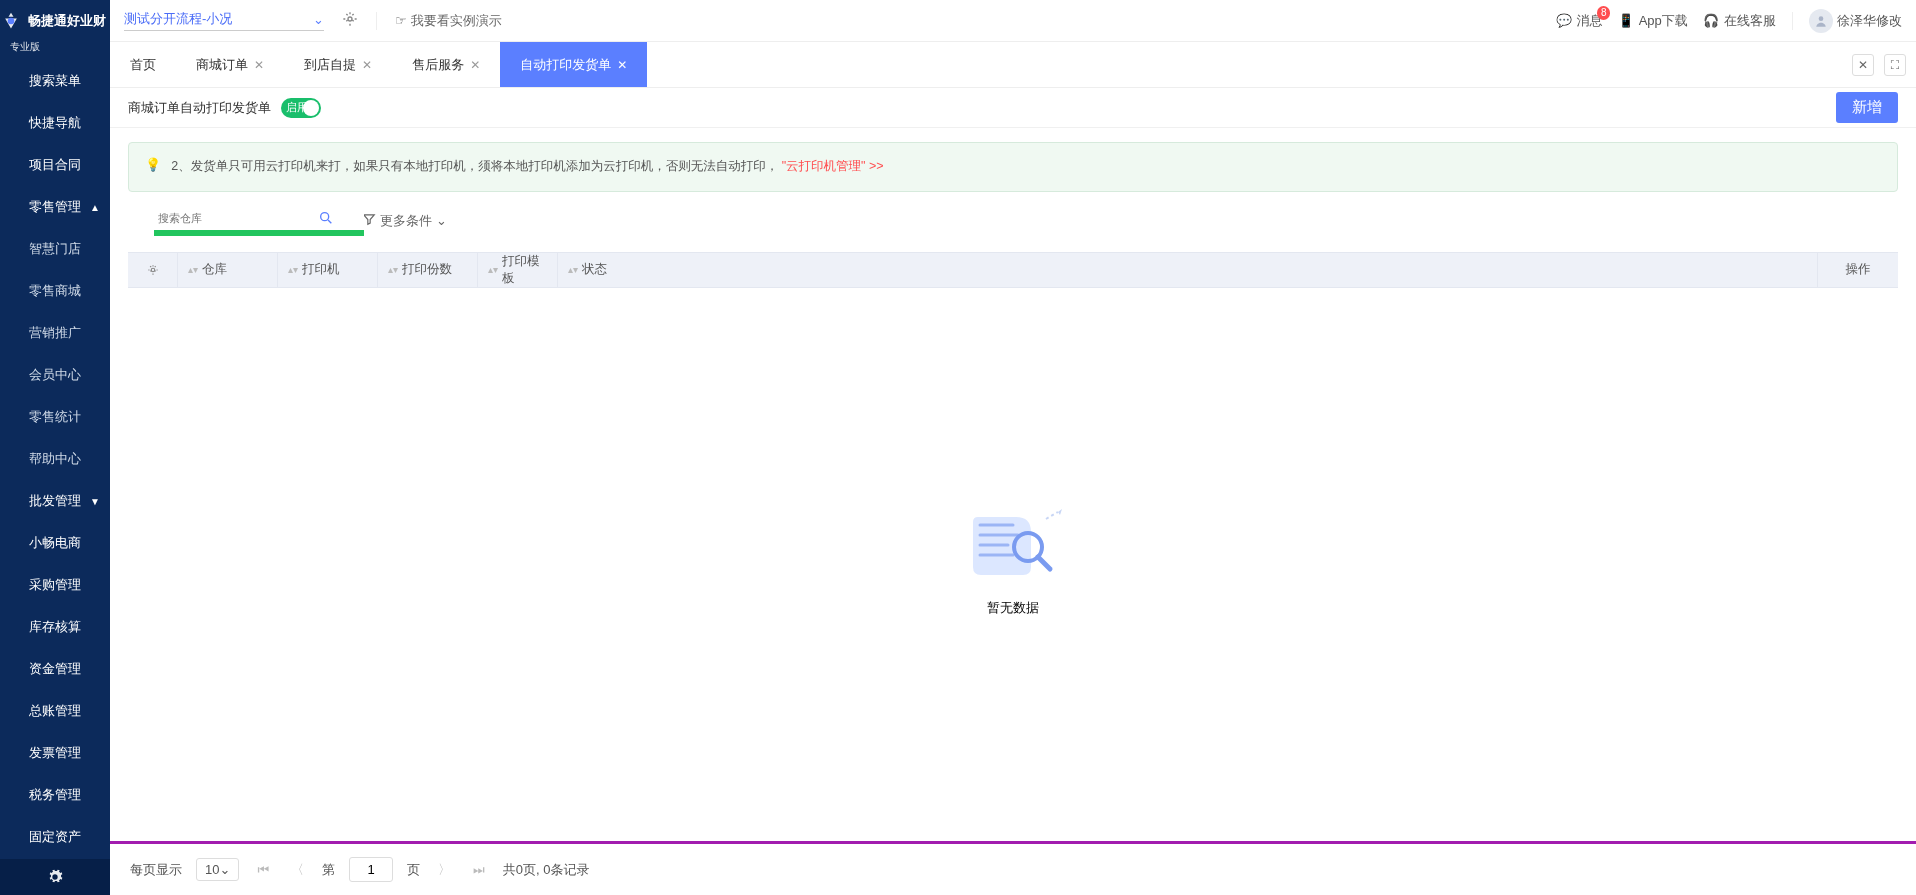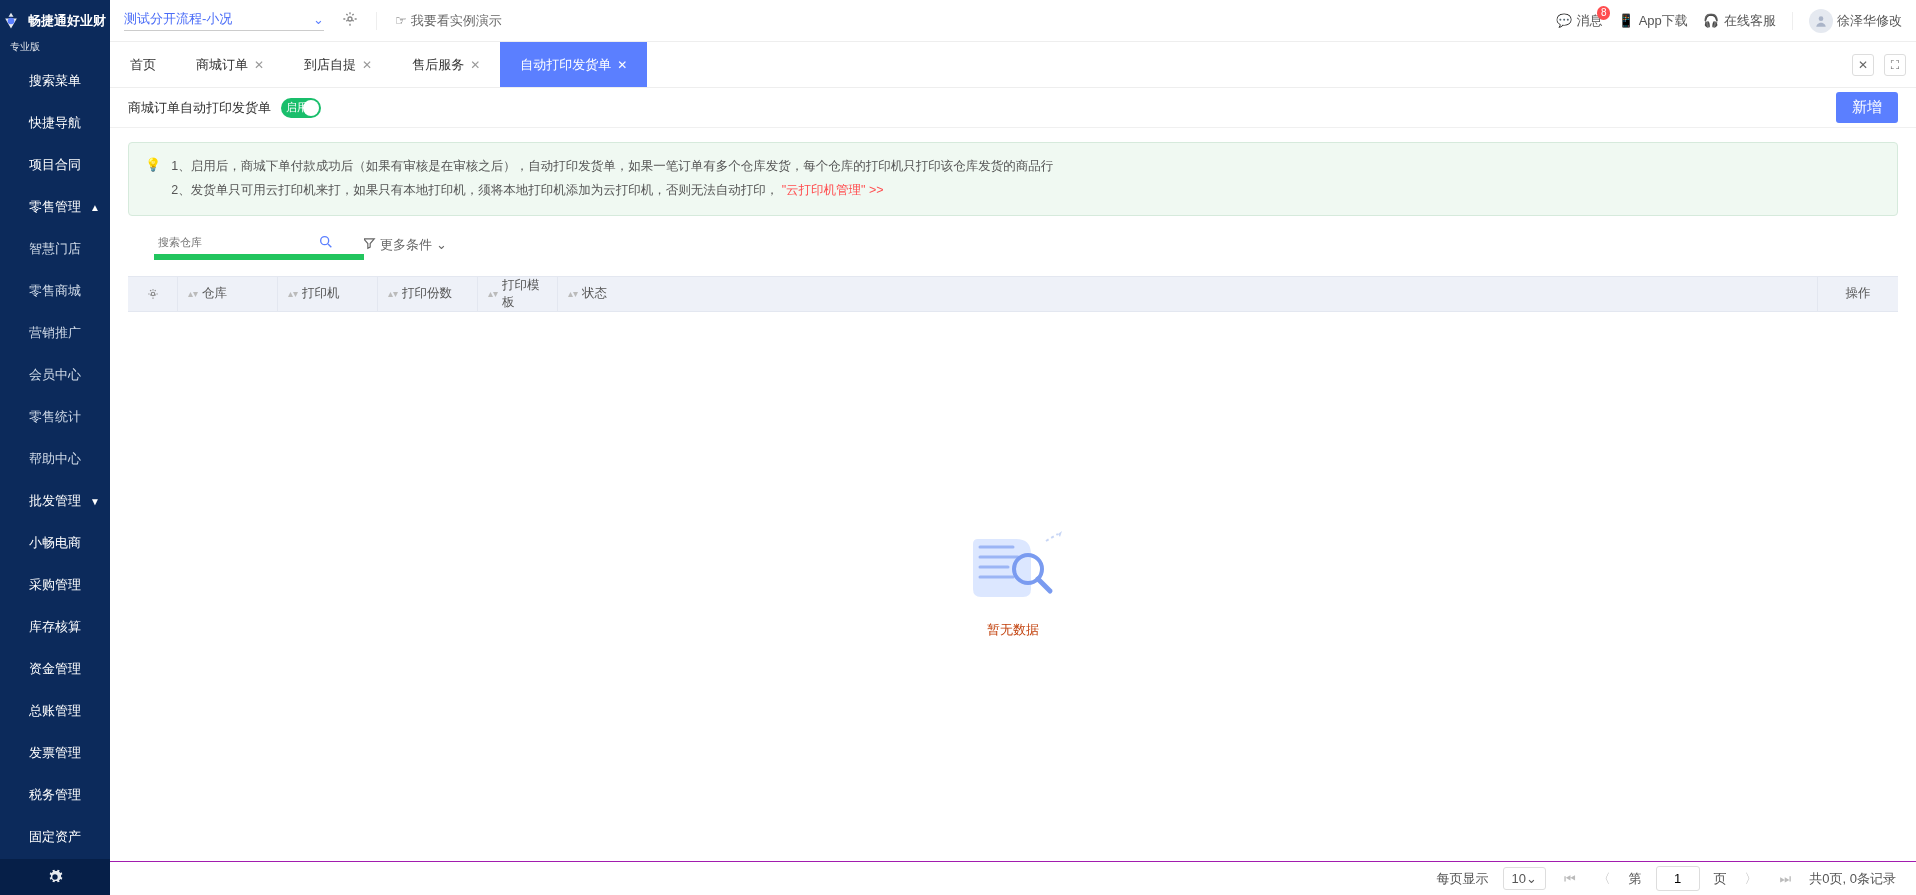--- a/index.html
+++ b/index.html
@@ -64,24 +64,24 @@
 .th:last-child { border-right: none; }
 .th .sort { color: #bbb; font-size: 10px; display: flex; flex-direction: column; line-height: 5px; }
 .th-gear { width: 50px; justify-content: center; }
 .th-wh { width: 100px; }
 .th-printer { width: 100px; }
 .th-copies { width: 100px; }
 .th-tpl { width: 80px; flex: 0 0 80px; }
 .th-status { flex: 1; }
 .th-op { width: 80px; justify-content: center; }
 
-.empty { flex: 1; display: flex; flex-direction: column; align-items: center; justify-content: center; color: #c2410c; gap: 12px; }
+.empty { flex: 1; display: flex; flex-direction: column; align-items: center; justify-content: center; color: #000000; gap: 12px; }
 .empty-img { width: 110px; height: 90px; position: relative; }
 
-.pager { height: 34px; border-top: 1px solid #a21caf; display: flex; align-items: center; justify-content: flex-end; padding: 0 20px; gap: 14px; font-size: 13px; color: #555; }
+.pager { height: 54px; border-top: 3px solid #a21caf; display: flex; align-items: center; justify-content: flex-start; padding: 0 20px; gap: 14px; font-size: 13px; color: #555; }
 .pager select, .pager input { border: 1px solid #ddd; padding: 4px 6px; border-radius: 3px; font-size: 13px; }
 .pager input { width: 44px; text-align: center; }
 .pager .nav-btn { color: #bbb; cursor: pointer; padding: 0 4px; }
 .sel-wrap { border: 1px solid #ddd; padding: 3px 8px; border-radius: 3px; display: flex; align-items: center; cursor: pointer; }
 </style>
 </head>
 <body>
 
 <div class="app">
   <div class="sidebar">
@@ -202,21 +202,20 @@
         <span class="toggle-label">启用</span>
         <span class="toggle-knob"></span>
       </div>
       <button class="new-btn">新增</button>
     </div>
 
     <div class="content">
       <div class="info-box">
         <span class="info-icon">💡</span>
         <div class="info-text">
-          <div>1、启用后，商城下单付款成功后（如果有审核是在审核之后），自动打印发货单，如果一笔订单有多个仓库发货，每个仓库的打印机只打印该仓库发货的商品行</div>
           <div>
             <span>2、发货单只可用云打印机来打，如果只有本地打印机，须将本地打印机添加为云打印机，否则无法自动打印，</span>
             <span class="link">"云打印机管理" &gt;&gt;</span>
           </div>
         </div>
       </div>
 
       <div class="filters">
         <div class="search-box">
           <input type="text" placeholder="搜索仓库" style="">

